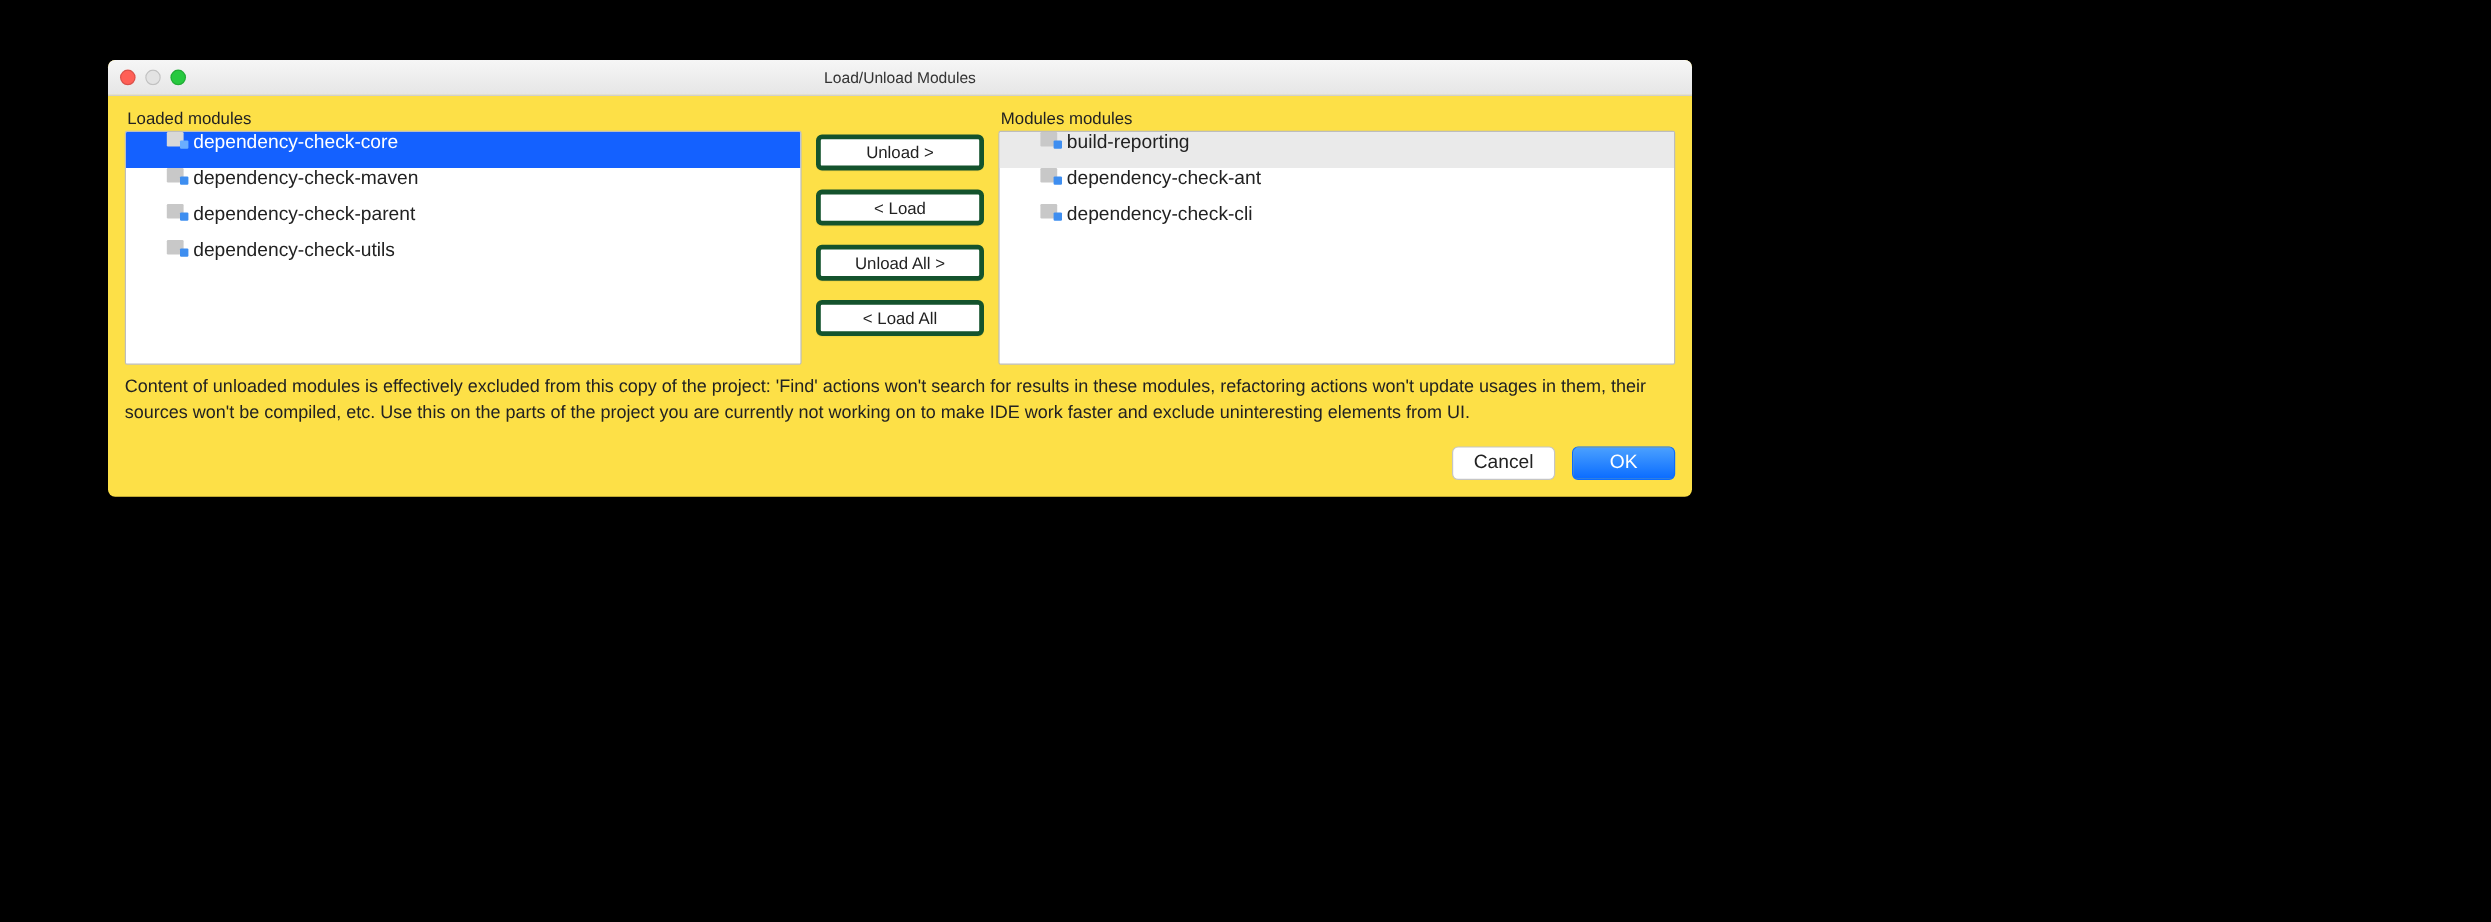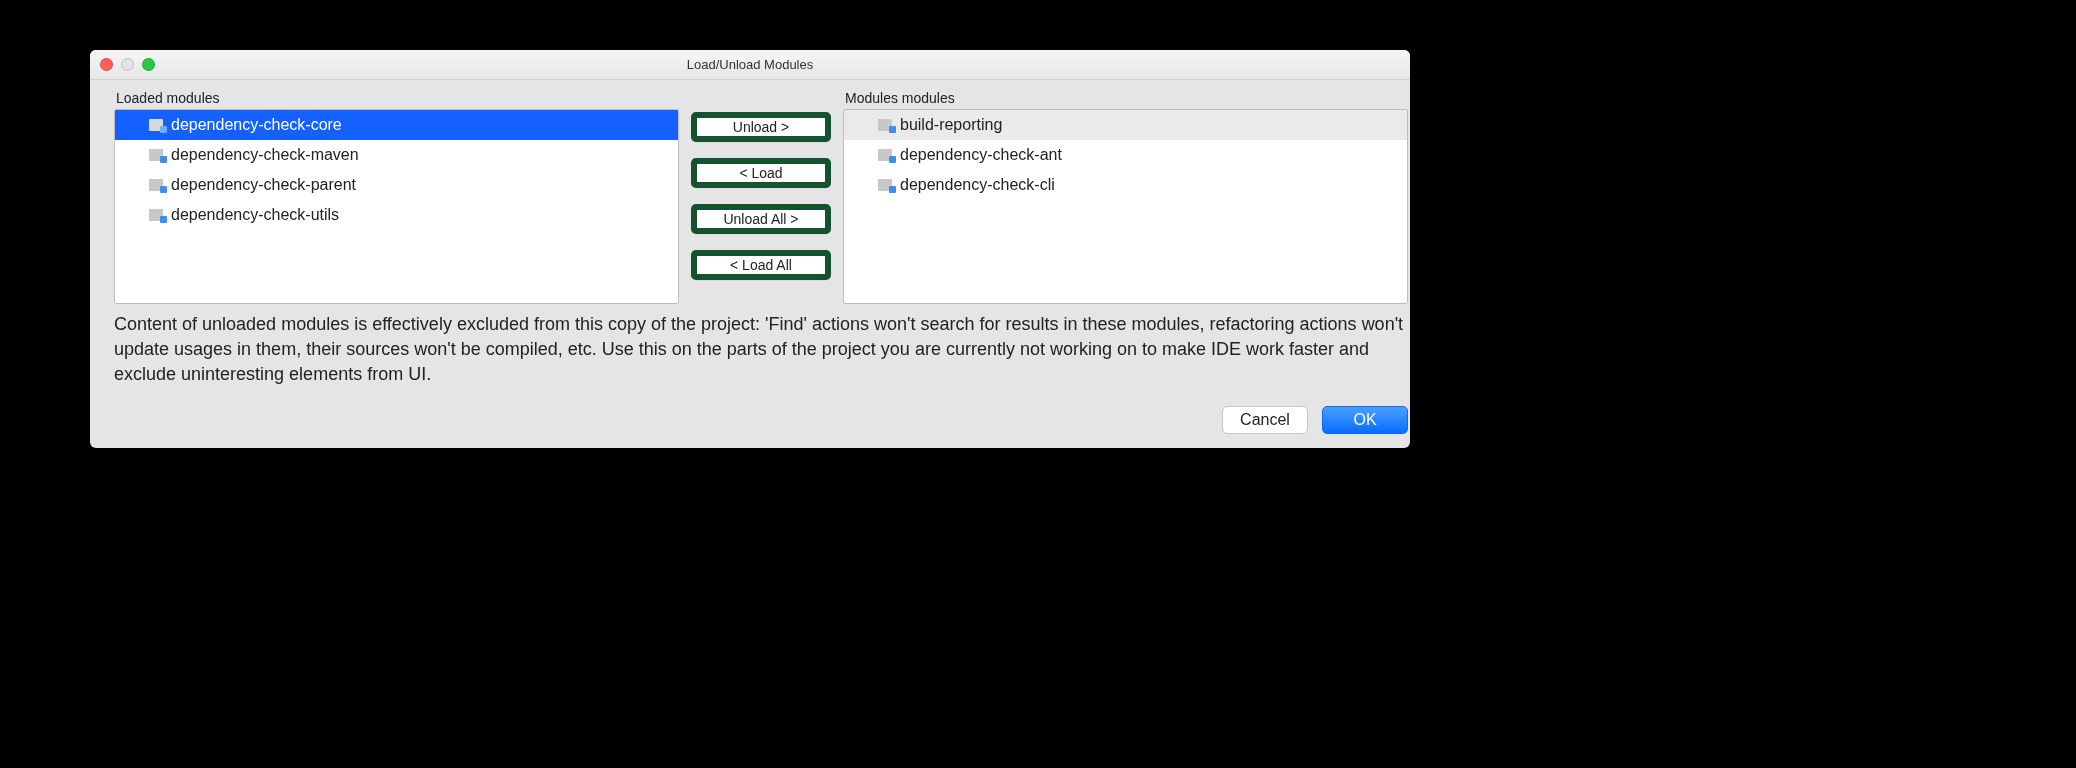--- a/index.html
+++ b/index.html
@@ -10,21 +10,21 @@
     color: #000;
     width: 2076px;
     height: 768px;
     position: relative;
   }
   .dialog {
     position: absolute;
     left: 90px;
     top: 50px;
     width: 1320px;
-    background: #e5e5e5;
+    background: #fde047;
     border-radius: 6px;
     box-shadow: 0 18px 40px rgba(0,0,0,0.55), 0 0 0 1px rgba(0,0,0,0.15);
     overflow: hidden;
   }
   .titlebar {
     height: 30px;
     background: linear-gradient(#f6f6f6, #e6e6e6);
     border-bottom: 1px solid #d0d0d0;
     position: relative;
     text-align: center;
@@ -41,22 +41,21 @@
   }
   .dot {
     width: 13px; height: 13px; border-radius: 50%;
     box-shadow: inset 0 0 0 1px rgba(0,0,0,0.15);
   }
   .dot.red { background: #ff5f56; }
   .dot.gray { background: #e3e3e3; }
   .dot.green { background: #27c93f; }
 
   .content {
-    padding: 10px 2px 14px 14px;
-    margin-left: 10px;
+    padding: 10px 14px 14px 14px;
   }
   .cols {
     display: flex;
     align-items: stretch;
     gap: 12px;
   }
   .col {
     display: flex;
     flex-direction: column;
     flex: 1 1 0;
@@ -69,21 +68,20 @@
   .listbox {
     flex: 1;
     background: #fff;
     border: 1px solid #bdbdbd;
     border-radius: 2px;
     min-height: 195px;
     overflow: hidden;
   }
   .row {
     display: flex;
-    align-items: center;
     height: 30px;
     padding-left: 34px;
     font-size: 16px;
     color: #222;
     white-space: nowrap;
     cursor: default;
   }
   .row.selected {
     background: #1461ff;
     color: #fff;
@@ -118,32 +116,32 @@
   .mid-buttons {
     display: flex;
     flex-direction: column;
     justify-content: flex-start;
     gap: 16px;
     padding-top: 22px;
     width: 140px;
   }
   .btn {
     background: #fff;
-    border: 6px solid #14532d;
+    border: 4px solid #14532d;
     border-radius: 5px;
     height: 30px;
     font-size: 14px;
     color: #222;
     cursor: default;
     box-shadow: 0 1px 0 rgba(0,0,0,0.04);
   }
 
   .note {
     margin-top: 8px;
-    font-size: 18px;
+    font-size: 15px;
     line-height: 1.4;
     color: #222;
   }
 
   .footer {
     display: flex;
     justify-content: flex-end;
     gap: 14px;
     margin-top: 18px;
   }

